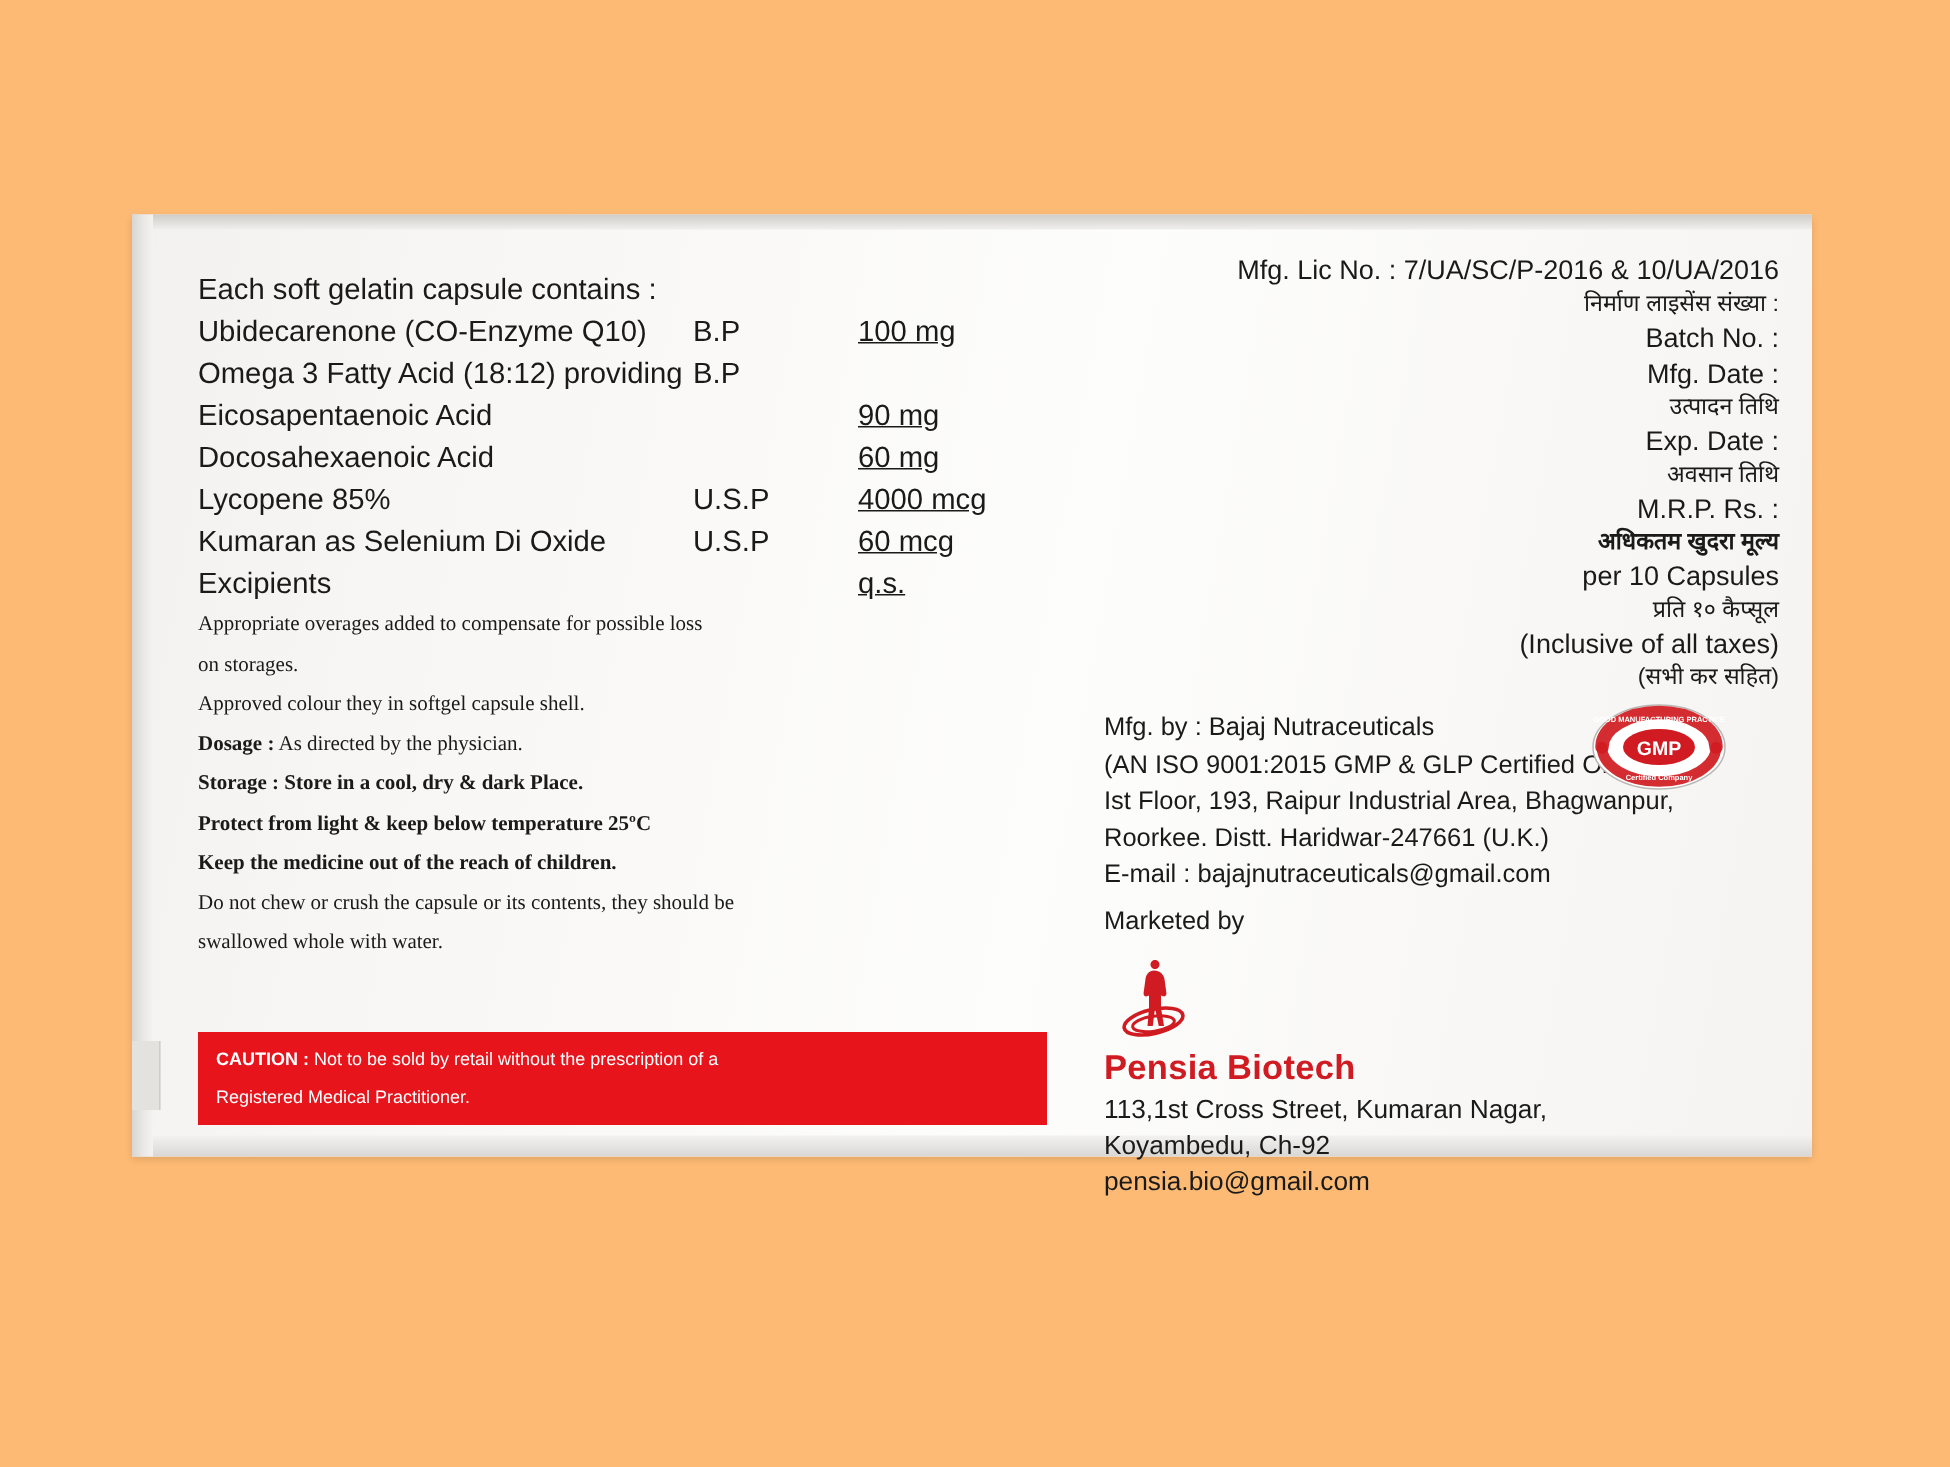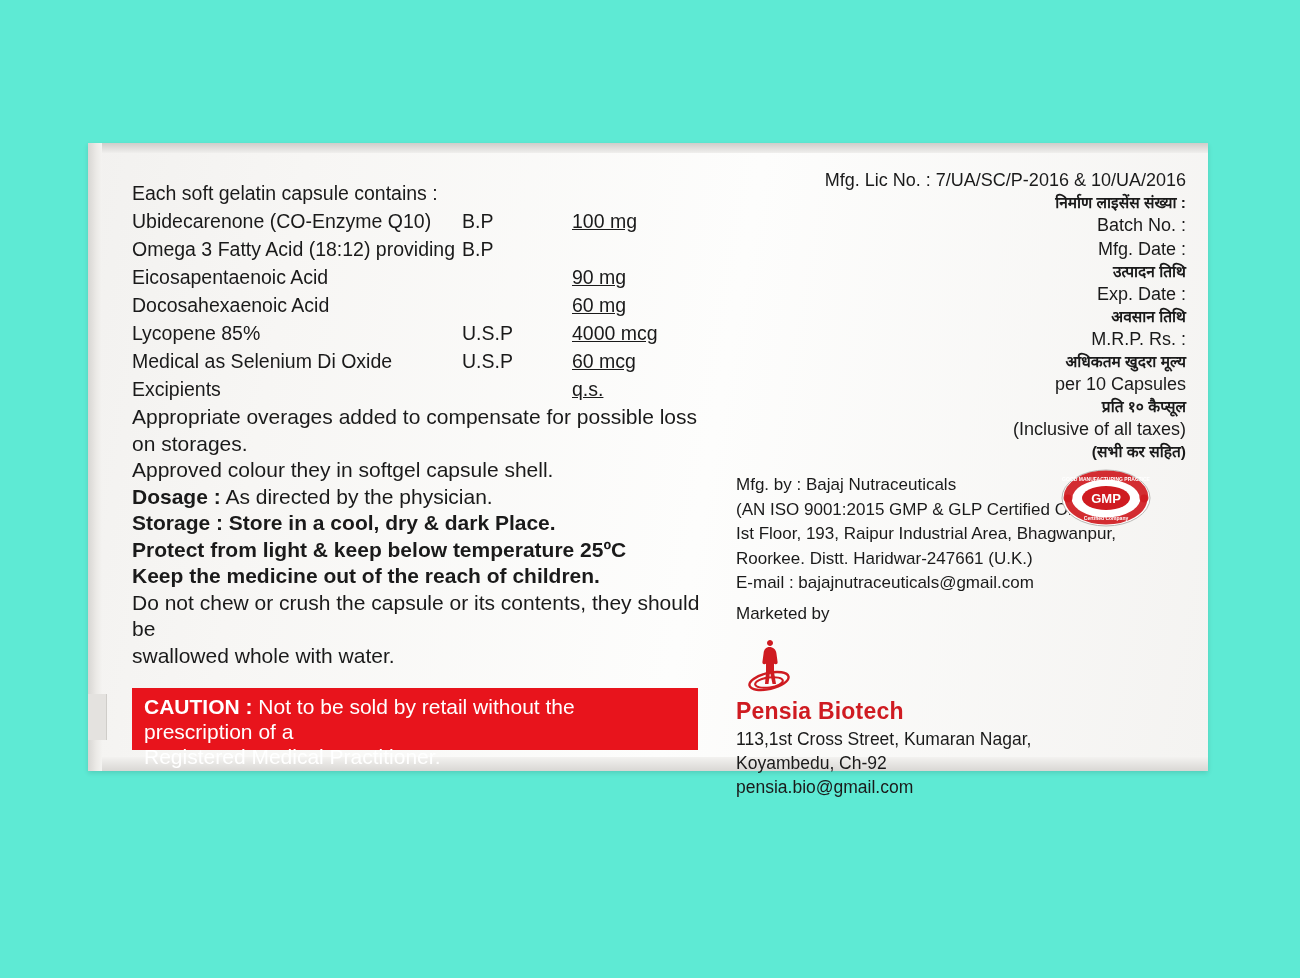--- a/index.html
+++ b/index.html
@@ -10,21 +10,21 @@
     width: 1300px;
     height: 978px;
     background: #ffffff;
     font-family: "Liberation Sans", sans-serif;
     overflow: hidden;
   }
   .scene {
     position: relative;
     width: 1300px;
     height: 978px;
-    background: #5eead4;
+    background: #fdba74;
   }
   
   .carton {
     position: absolute;
     left: 88px;
     top: 143px;
     width: 1120px;
     height: 628px;
     background: linear-gradient(100deg, #f2f1ef 0%, #f7f6f4 18%, #fdfdfc 55%, #f4f3f1 100%);
     box-shadow: 0 2px 5px rgba(0,0,0,0.12);
@@ -80,41 +80,42 @@
     line-height: 26.5px;
     padding: 0 0 1.5px 0;
     white-space: nowrap;
     vertical-align: top;
   }
   .col-name { width: 330px; }
   .col-std  { width: 110px; }
   .col-qty  { width: 140px; text-align: left; text-decoration: underline; }
 
   .left-para {
-    font-size: 21px;
+    font-size: 14px;
     line-height: 26.5px;
     margin: 0;
+    font-family: Liberation Serif, serif;
   }
   .left-para.bold { font-weight: bold; }
   .lbl-bold { font-weight: bold; }
 
   
   .caution {
     position: absolute;
     left: 132px;
     top: 688px;
     width: 566px;
     height: 62px;
     background: #e8141c;
     color: #ffffff;
     padding: 6px 10px 0 12px;
     box-sizing: border-box;
   }
   .caution-text {
-    font-size: 21px;
+    font-size: 12px;
     line-height: 25px;
     margin: 0;
   }
   .caution-word { font-weight: bold; }
 
   
   .right-col {
     position: absolute;
     left: 736px;
     top: 168px;
@@ -124,21 +125,20 @@
   .rc-line {
     font-size: 18px;
     line-height: 24px;
     margin: 0;
     white-space: nowrap;
     text-align: right;
   }
   .rc-line.small-hi {
     font-size: 15.5px;
     line-height: 21px;
-    font-weight: bold;
   }
   .rc-line.bold { font-weight: bold; }
 
   .rc-addr {
     font-size: 17px;
     line-height: 24.5px;
     margin: 0;
     white-space: nowrap;
   }
   .rc-gap { height: 11px; }
@@ -211,21 +211,21 @@
         <td class="col-name">Docosahexaenoic Acid</td>
         <td class="col-std"></td>
         <td class="col-qty">60 mg</td>
       </tr>
       <tr>
         <td class="col-name">Lycopene 85%</td>
         <td class="col-std">U.S.P</td>
         <td class="col-qty">4000 mcg</td>
       </tr>
       <tr>
-        <td class="col-name">Medical as Selenium Di Oxide</td>
+        <td class="col-name">Kumaran as Selenium Di Oxide</td>
         <td class="col-std">U.S.P</td>
         <td class="col-qty">60 mcg</td>
       </tr>
       <tr>
         <td class="col-name">Excipients</td>
         <td class="col-std"></td>
         <td class="col-qty">q.s.</td>
       </tr>
     </tbody>
       </table>

